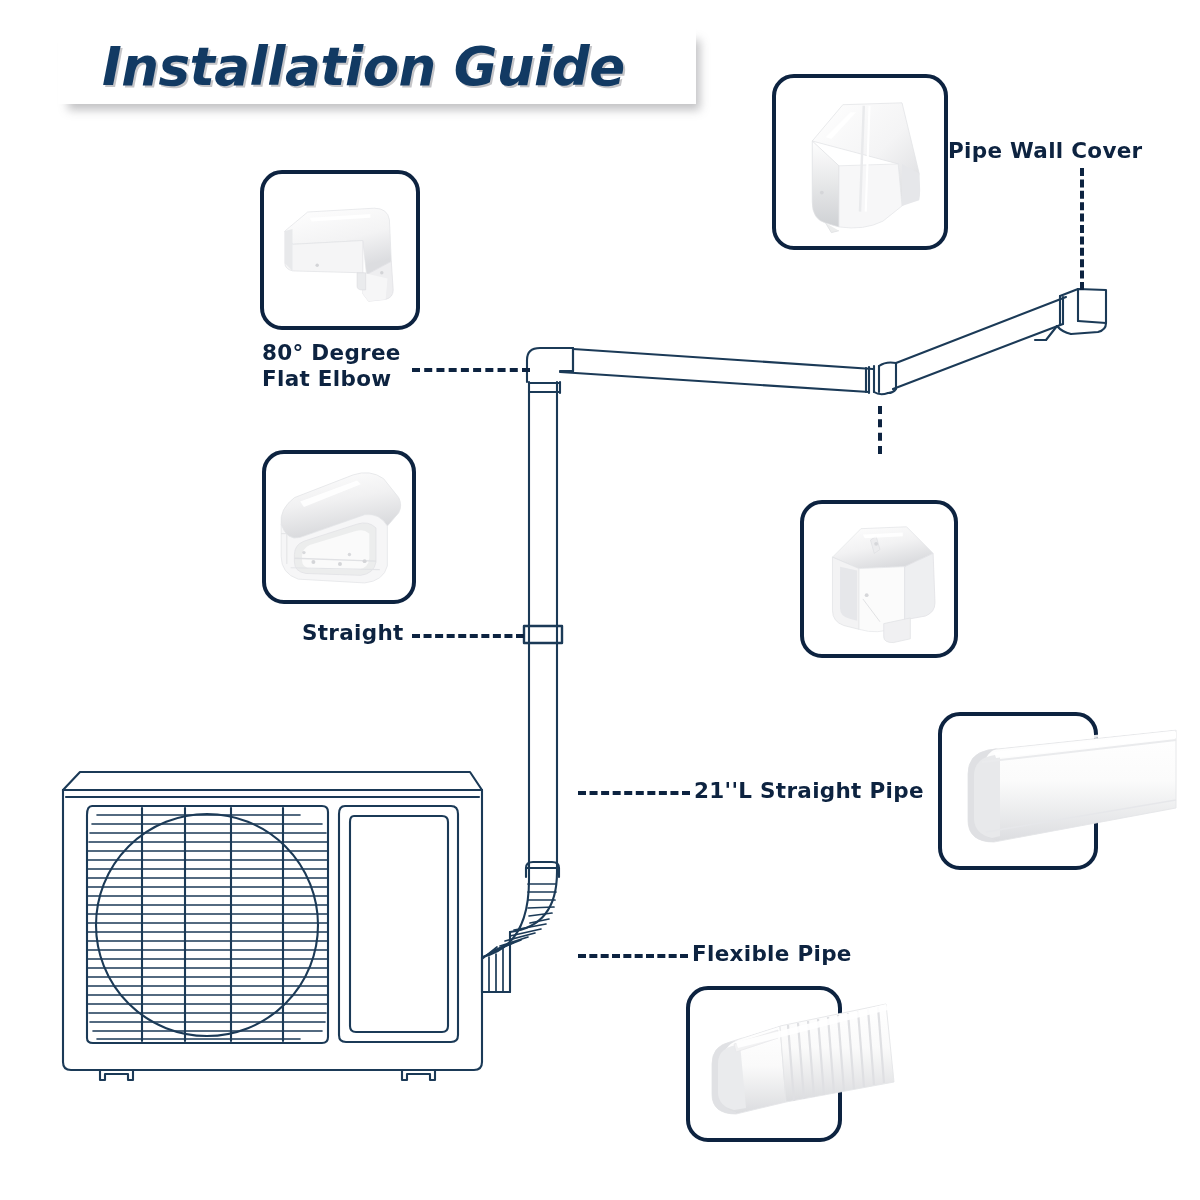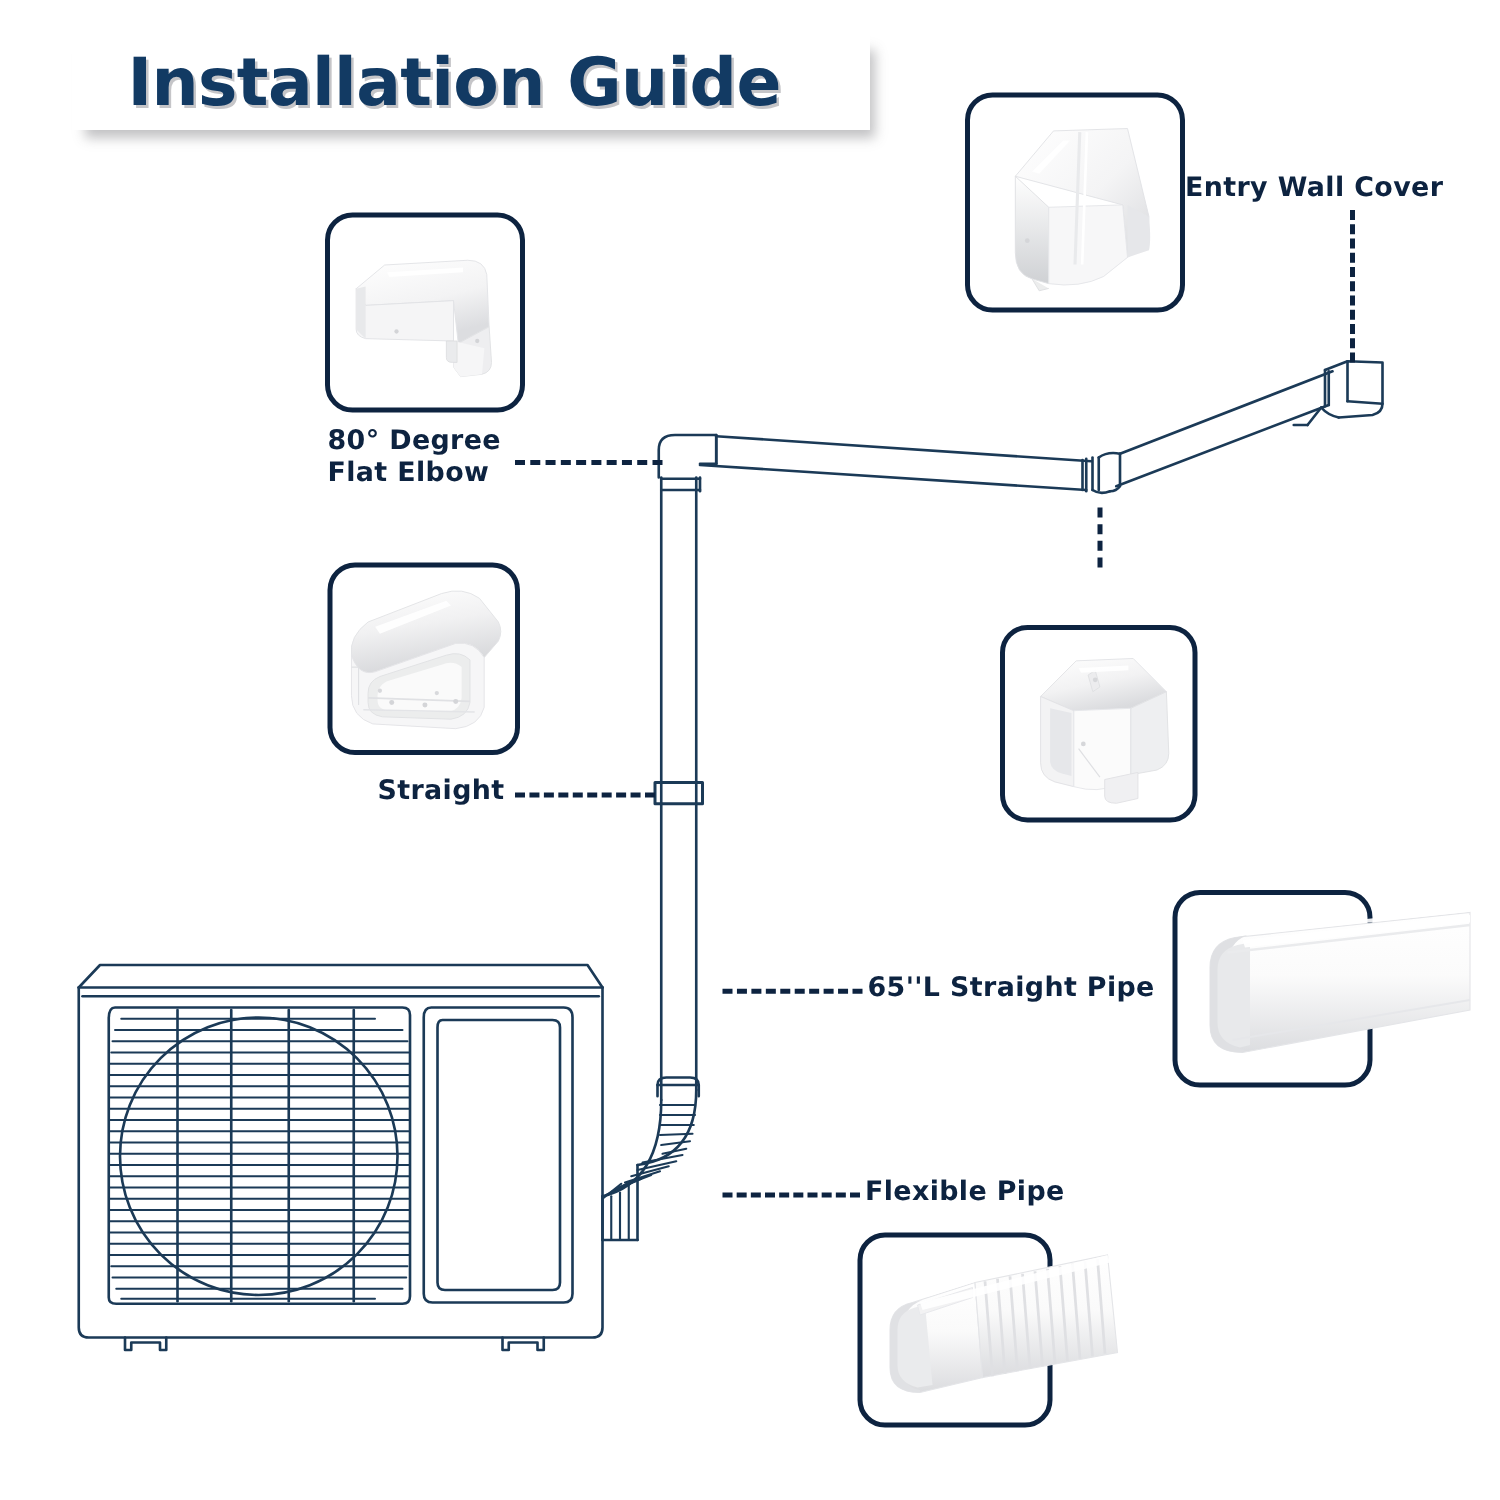--- a/index.html
+++ b/index.html
@@ -11,21 +11,21 @@
   
   #title-banner{
     position:absolute;left:58px;top:28px;width:638px;height:76px;
     background:#ffffff;
     box-shadow:7px 9px 9px -3px rgba(120,120,125,.45);
     display:flex;align-items:center;
   }
   #title-text{
     margin-left:44px;
     font-family:"DejaVu Sans","Liberation Sans",sans-serif;
-    font-weight:bold;
+    font-style:italic;font-weight:bold;
     font-size:53px;letter-spacing:-0.5px;
     color:#123a63;
     text-shadow:2px 2px 0 rgba(150,150,155,.55);
     white-space:nowrap;
   }
 
   
   .callout{
     position:absolute;
     background:#ffffff;
@@ -225,21 +225,21 @@
 
       <path d="M92,29 L88,140" stroke="#e9eaec" stroke-width="2.6" fill="none"></path>
       <path d="M98,29 L94,140" stroke="#ffffff" stroke-width="2.2" fill="none"></path>
 
       <path d="M52,152 L58,162 L66,160" fill="#eceded" stroke="#dedfe2" stroke-width="0.8"></path>
       <circle cx="48" cy="120" r="2" fill="#d5d6d9"></circle>
 
       <path d="M52,62 L78,36 L84,36 L58,64 Z" fill="#ffffff" opacity=".85"></path>
     </svg>
   </div>
-  <div class="label" style="left:948px;top:138px;">Entry Wall Cover</div>
+  <div class="label" style="left:948px;top:138px;">Pipe Wall Cover</div>
 
   <div class="callout" style="left:260px;top:170px;width:160px;height:160px;">
     <svg class="prod" viewBox="0 0 160 160">
       <defs>
         <linearGradient id="gfe" x1="0" y1="0" x2="0.4" y2="1">
           <stop offset="0%" stop-color="#ffffff"></stop>
           <stop offset="60%" stop-color="#f3f3f4"></stop>
           <stop offset="100%" stop-color="#dcdde0"></stop>
         </linearGradient>
       </defs>
@@ -347,21 +347,21 @@
                Q20,126 20,104 Z" fill="#dfe0e3"></path>
       <path d="M26,60 Q26,44 42,40 L52,38 L52,120 L44,122 Q26,118 26,102 Z" fill="#e8e9eb"></path>
 
       <path d="M34,46 L228,24" stroke="#eaebed" stroke-width="2" fill="none"></path>
       <path d="M38,116 L228,84" stroke="#e6e7ea" stroke-width="1.6" fill="none"></path>
 
       <path d="M46,36 L228,16 L228,22 L48,42 Z" fill="#ffffff" opacity=".95"></path>
       <path d="M56,30 L228,12" stroke="#ffffff" stroke-width="3" fill="none" opacity=".9"></path>
     </svg>
   </div>
-  <div class="label" style="left:694px;top:778px;">65''L Straight Pipe</div>
+  <div class="label" style="left:694px;top:778px;">21''L Straight Pipe</div>
 
   <div class="label" style="left:692px;top:941px;">Flexible Pipe</div>
   <div class="callout" style="left:686px;top:986px;width:156px;height:156px;">
     <svg class="prod" viewBox="0 0 210 156" style="width:210px;height:156px;">
       <defs>
         <linearGradient id="gfp" x1="0" y1="0" x2="0" y2="1">
           <stop offset="0%" stop-color="#ffffff"></stop>
           <stop offset="45%" stop-color="#fafafa"></stop>
           <stop offset="100%" stop-color="#dbdcdf"></stop>
         </linearGradient>

